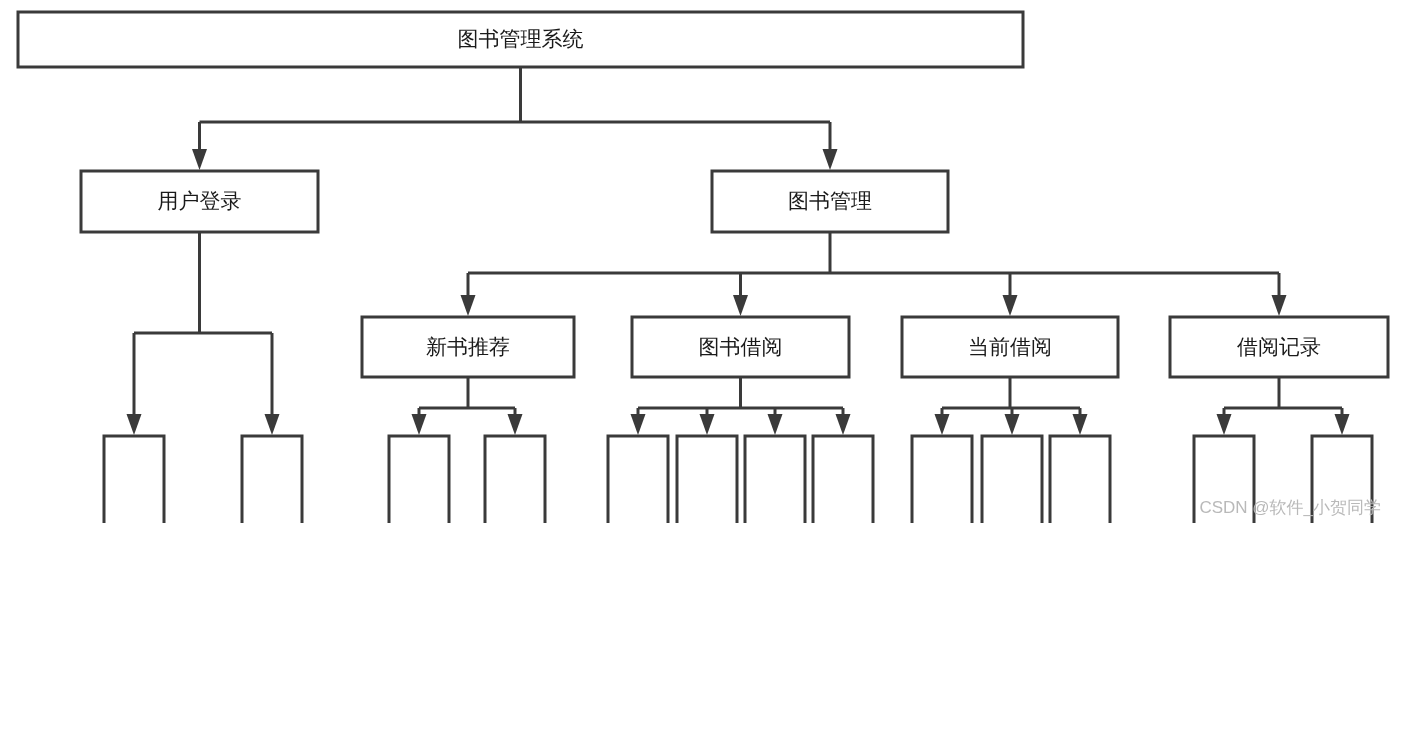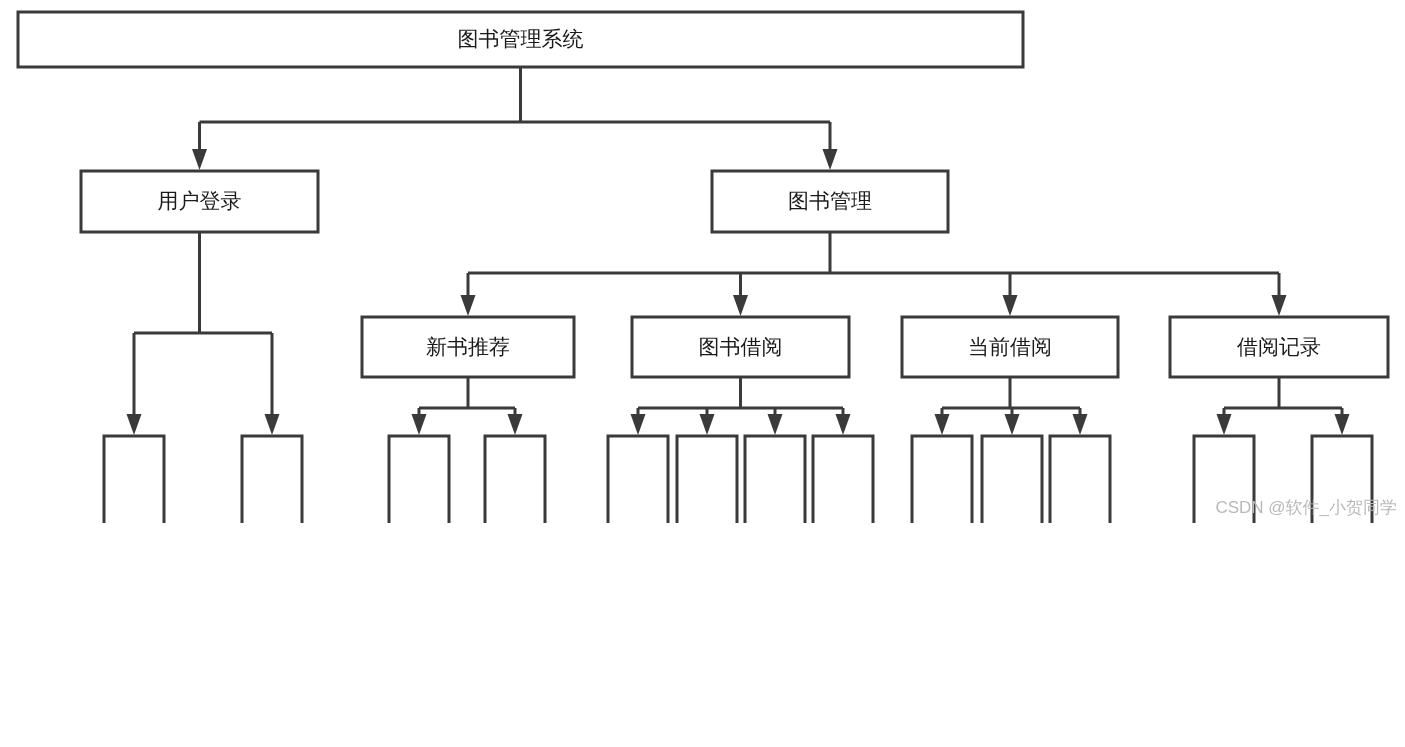--- a/index.html
+++ b/index.html
@@ -64,21 +64,21 @@
     text-orientation: upright;
     font-family: "Liberation Sans", "DejaVu Sans", sans-serif;
     font-size: 20px;
     line-height: 1.05;
     color: #1a1a1a;
     letter-spacing: 1px;
     white-space: nowrap;
   }
   .watermark {
     position: absolute;
-    right: 8px;
+    right: 24px;
     bottom: 4px;
     font-family: "Liberation Sans", "DejaVu Sans", sans-serif;
     font-size: 17px;
     color: #b9b9b9;
     white-space: nowrap;
     pointer-events: none;
   }
 </style>
 </head>
 <body>

